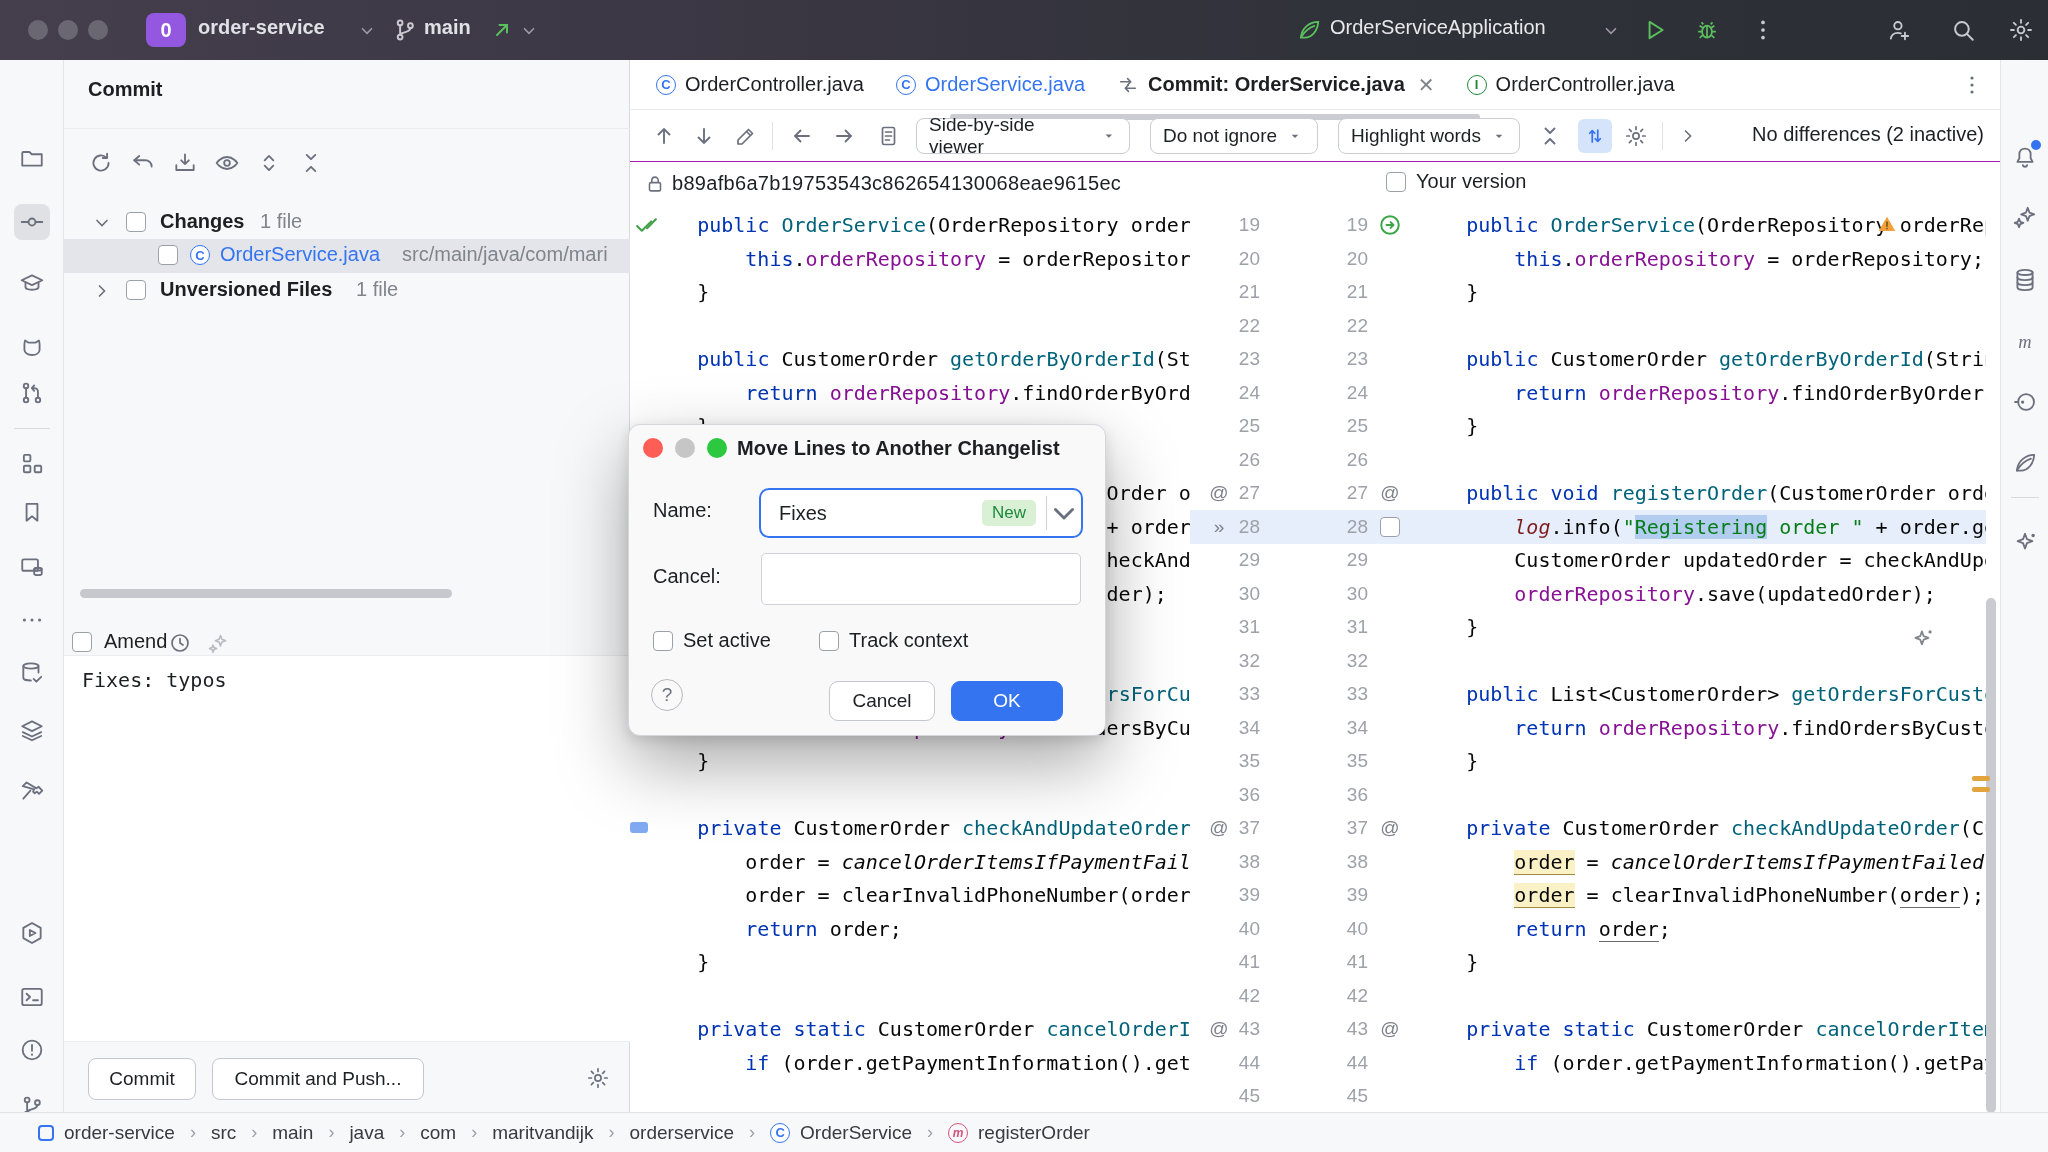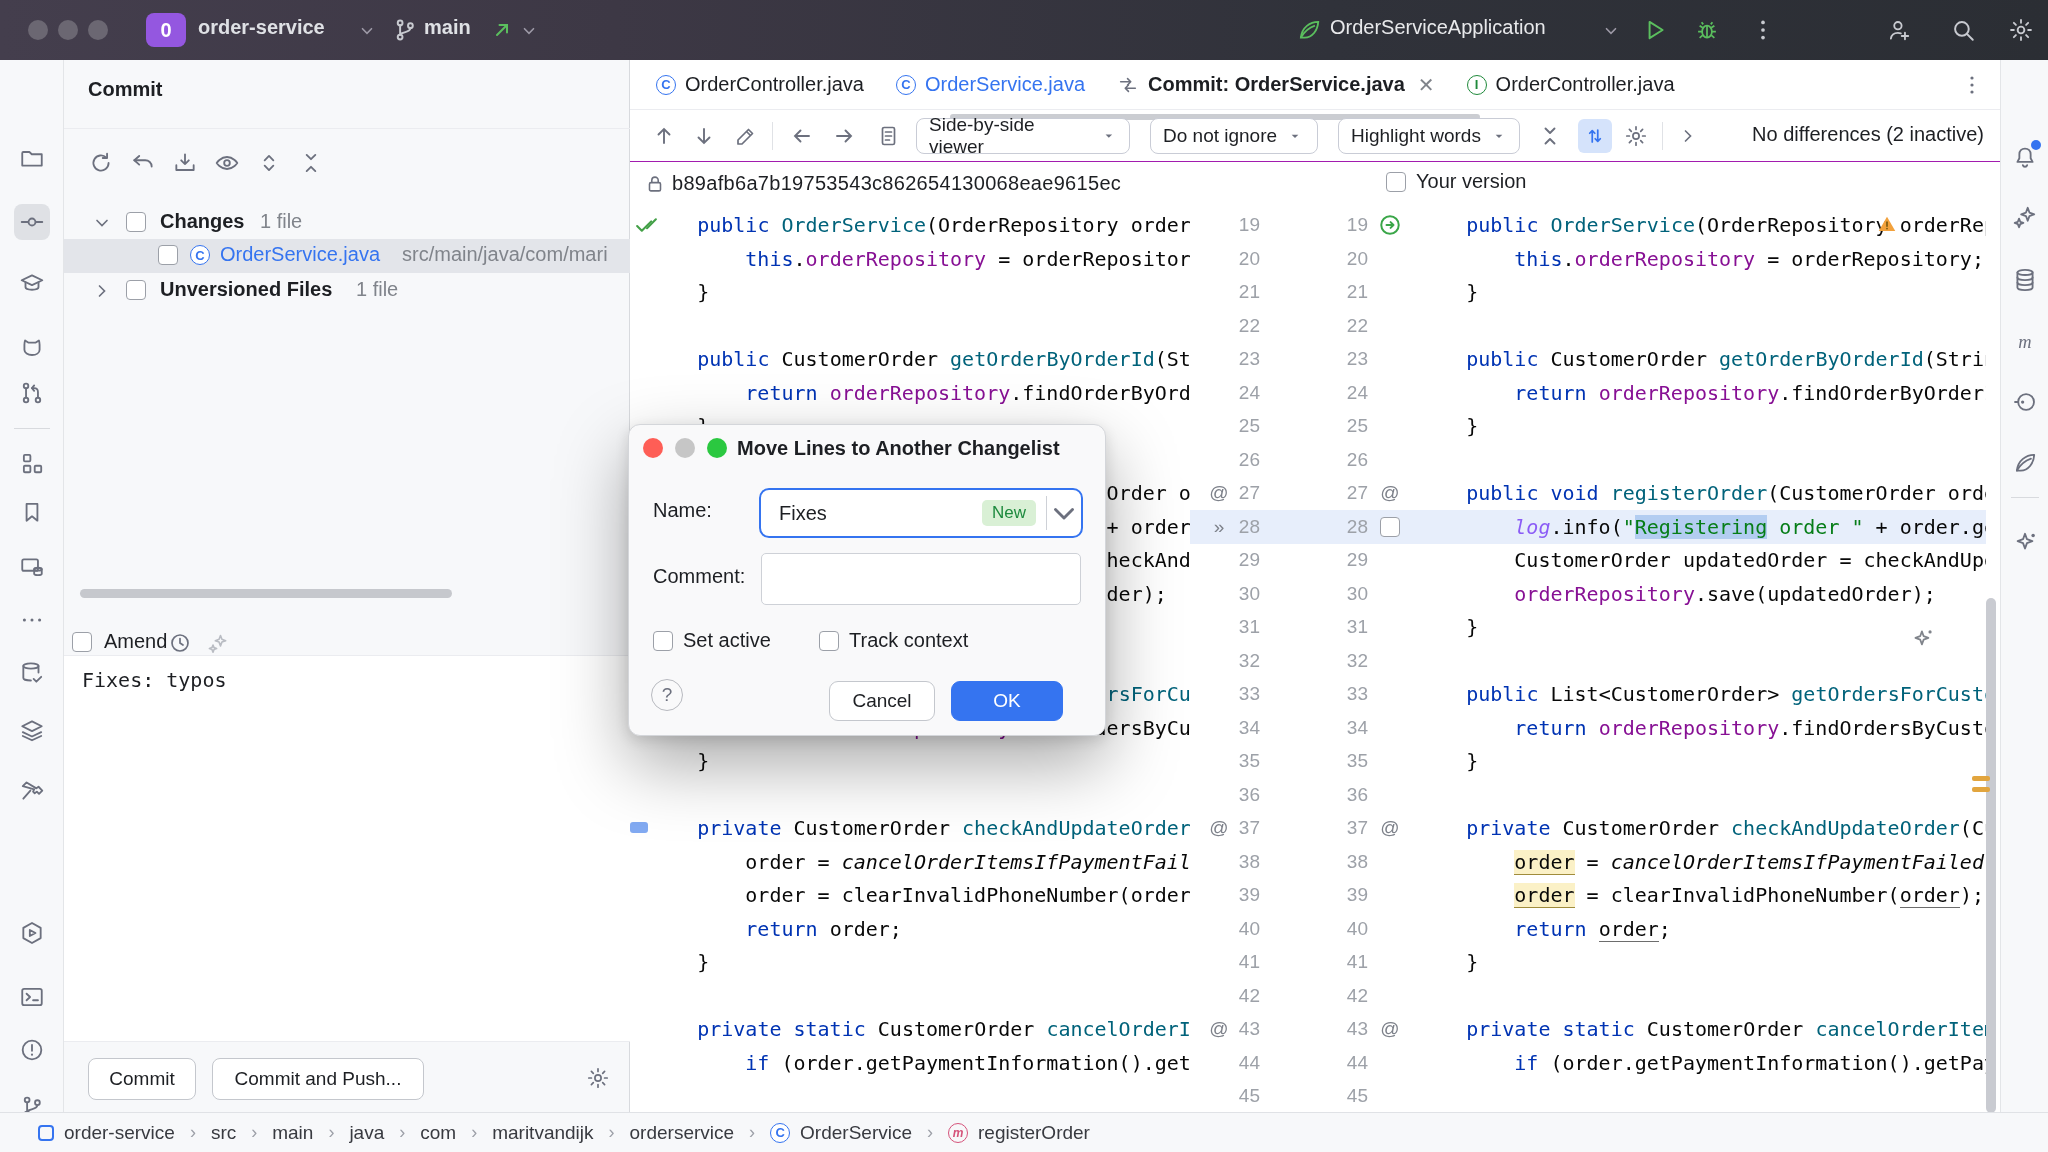--- a/index.html
+++ b/index.html
@@ -93,21 +93,21 @@
   .pane { position:absolute; top:0; bottom:0; overflow:hidden; }
   #pane-left  { left:0; width:560px; }
   #gutter     { left:560px; width:222px; }
   #pane-right { left:782px; width:574px; }
   .code-line { position:absolute; left:0; right:0; height:34px; line-height:34px; white-space:pre;
     font-family:"DejaVu Sans Mono","Liberation Mono",monospace; font-size:20px; color:#080808; }
   #pane-left .code-line { padding-left:19px; }
   #pane-right .code-line { padding-left:6px; }
   .code-line.hl { background:#e7eefb; }
   .tk-k { color:#0033b3; } .tk-d { color:#00627a; } .tk-f { color:#871094; }
-  .tk-lf { color:#8b5cf6; font-style:italic; } .tk-s { color:#067d17; }
+  .tk-lf { color:#7f1d1d; font-style:italic; } .tk-s { color:#067d17; }
   .tk-sel { color:#067d17; background:#b3cdf1; }
   .tk-ic { font-style:italic; }
   .tk-y { background:#fbf1c7; border-bottom:1px solid #a08c3c; }
   .tk-u { border-bottom:1px solid #6d6d6d; }
   .g-row { position:absolute; left:0; width:222px; height:34px; font-size:19px; color:#9da1a8; }
   .g-row.hl { background:#e7eefb; }
   .g-numL { position:absolute; left:0; top:0; width:70px; text-align:right; line-height:34px; }
   .g-numR { position:absolute; left:108px; top:0; width:70px; text-align:right; line-height:34px; }
   .g-icoL { position:absolute; left:12px; top:0; width:34px; line-height:34px; text-align:center; color:#7d818a; font-size:19px; }
   .g-icoR { position:absolute; left:186px; top:3px; width:28px; height:28px; display:flex; align-items:center; justify-content:center; color:#7d818a; font-size:19px; }
@@ -841,21 +841,21 @@
     <span class="val">Fixes</span>
     <span id="new-badge">New</span>
     <span class="cdiv"></span>
     <span class="chev">
         <svg viewBox="0 0 24 24" fill="none" stroke="currentColor" stroke-width="2" stroke-linecap="round" stroke-linejoin="round">
           <path d="M6 9.5l6 6 6-6"></path>
         </svg>
       </span>
   </div>
 
-  <div class="dlg-label" style="top:140px">Comment:</div>
+  <div class="dlg-label" style="top:140px">Cancel:</div>
   <div id="comment-input"></div>
 
   <span class="dlg-cb" style="left:24px">
     <span class="cb"></span>
     <span>Set active</span>
   </span>
   <span class="dlg-cb" style="left:190px">
     <span class="cb"></span>
     <span>Track context</span>
   </span>

